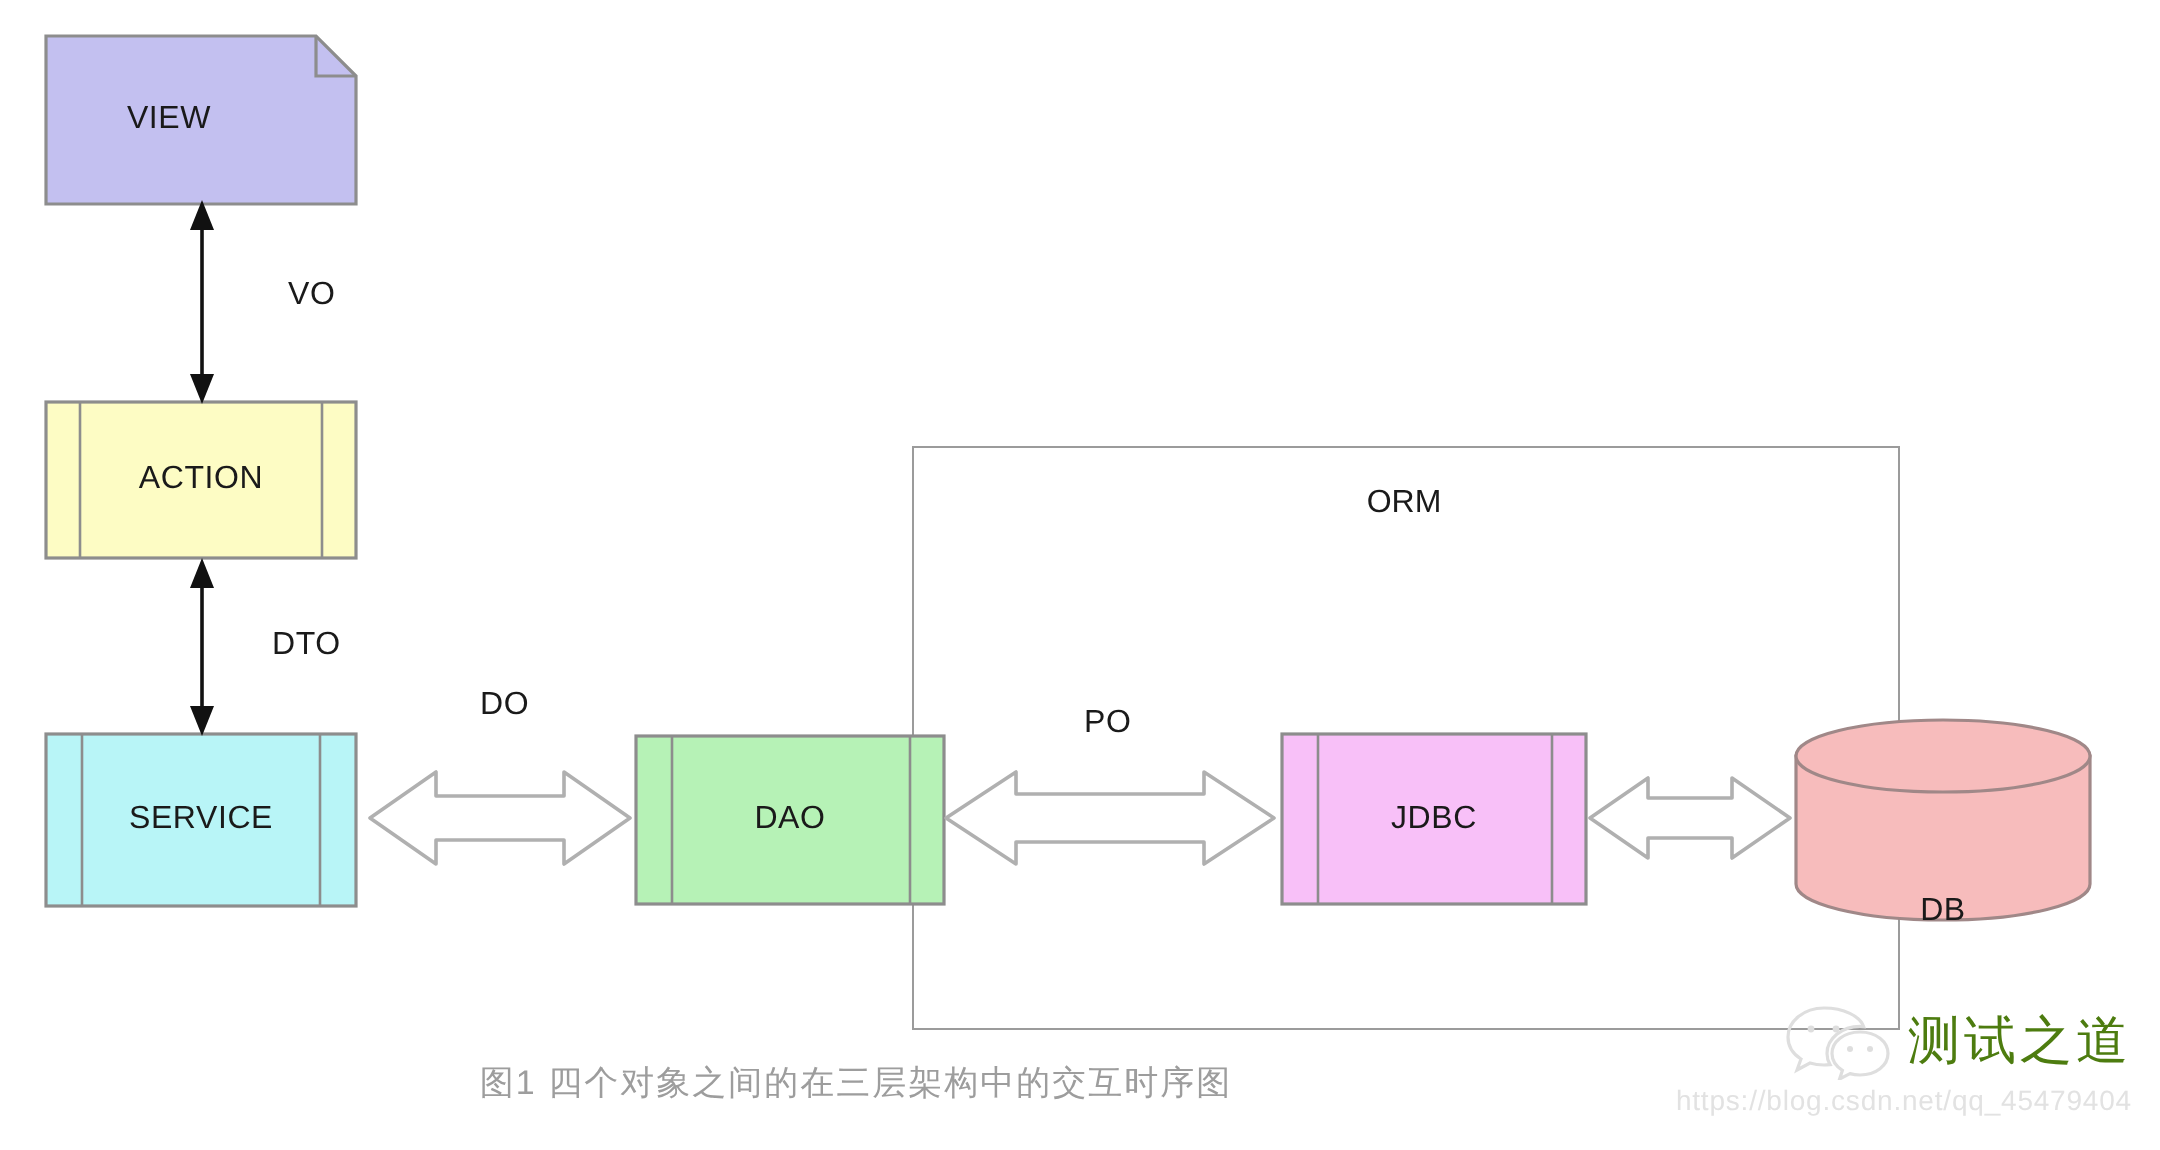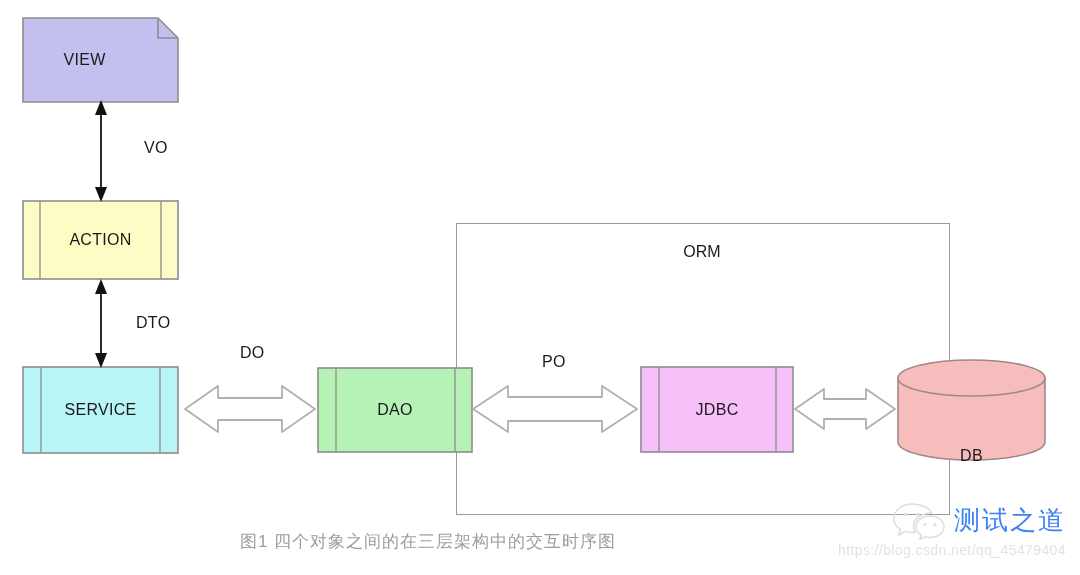--- a/index.html
+++ b/index.html
@@ -96,21 +96,21 @@
     z-index: 8;
     pointer-events: none;
   }
   #wm-row {
     display: flex;
     align-items: center;
     gap: 6px;
   }
   #wm-text {
     font-size: 26px;
-    color: #3b82f6;
+    color: #4d7c0f;
     letter-spacing: 2px;
     font-family: Liberation Serif, serif;
   }
   #wm-url {
     font-size: 14px;
     color: #e2e2e2;
     letter-spacing: 0.4px;
     margin-top: 2px;
     font-family: "Liberation Sans", sans-serif;
   }

